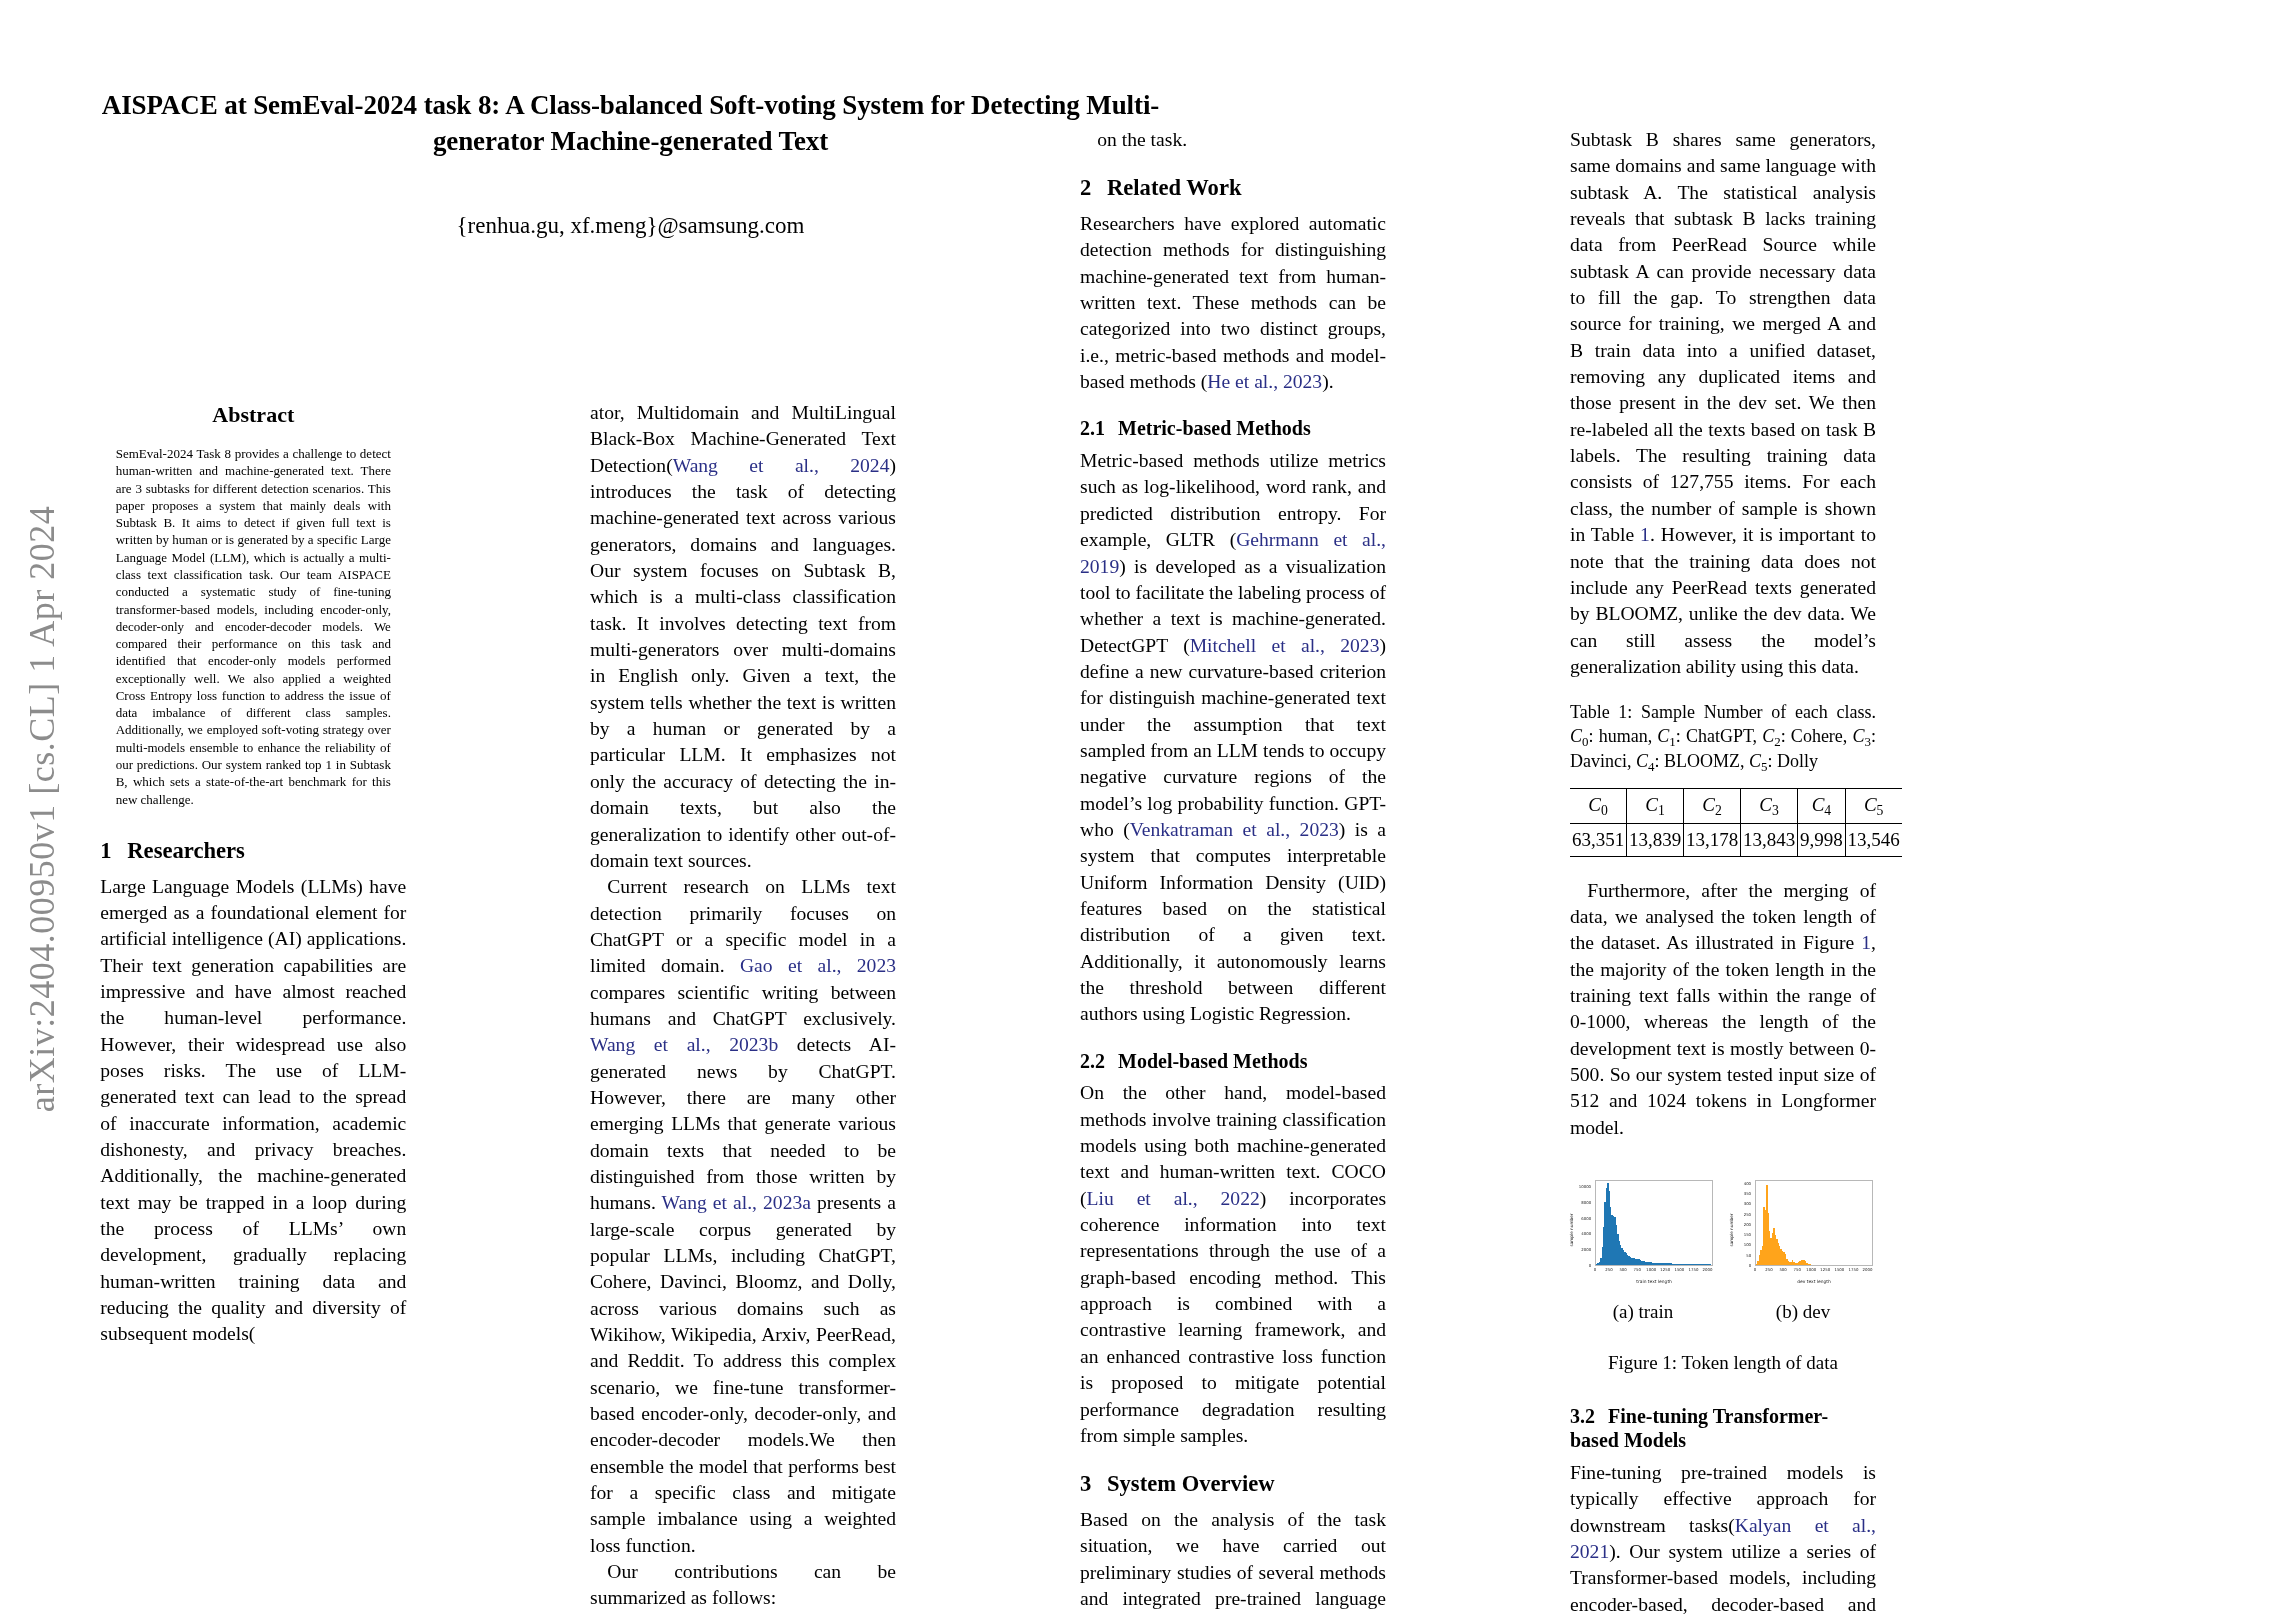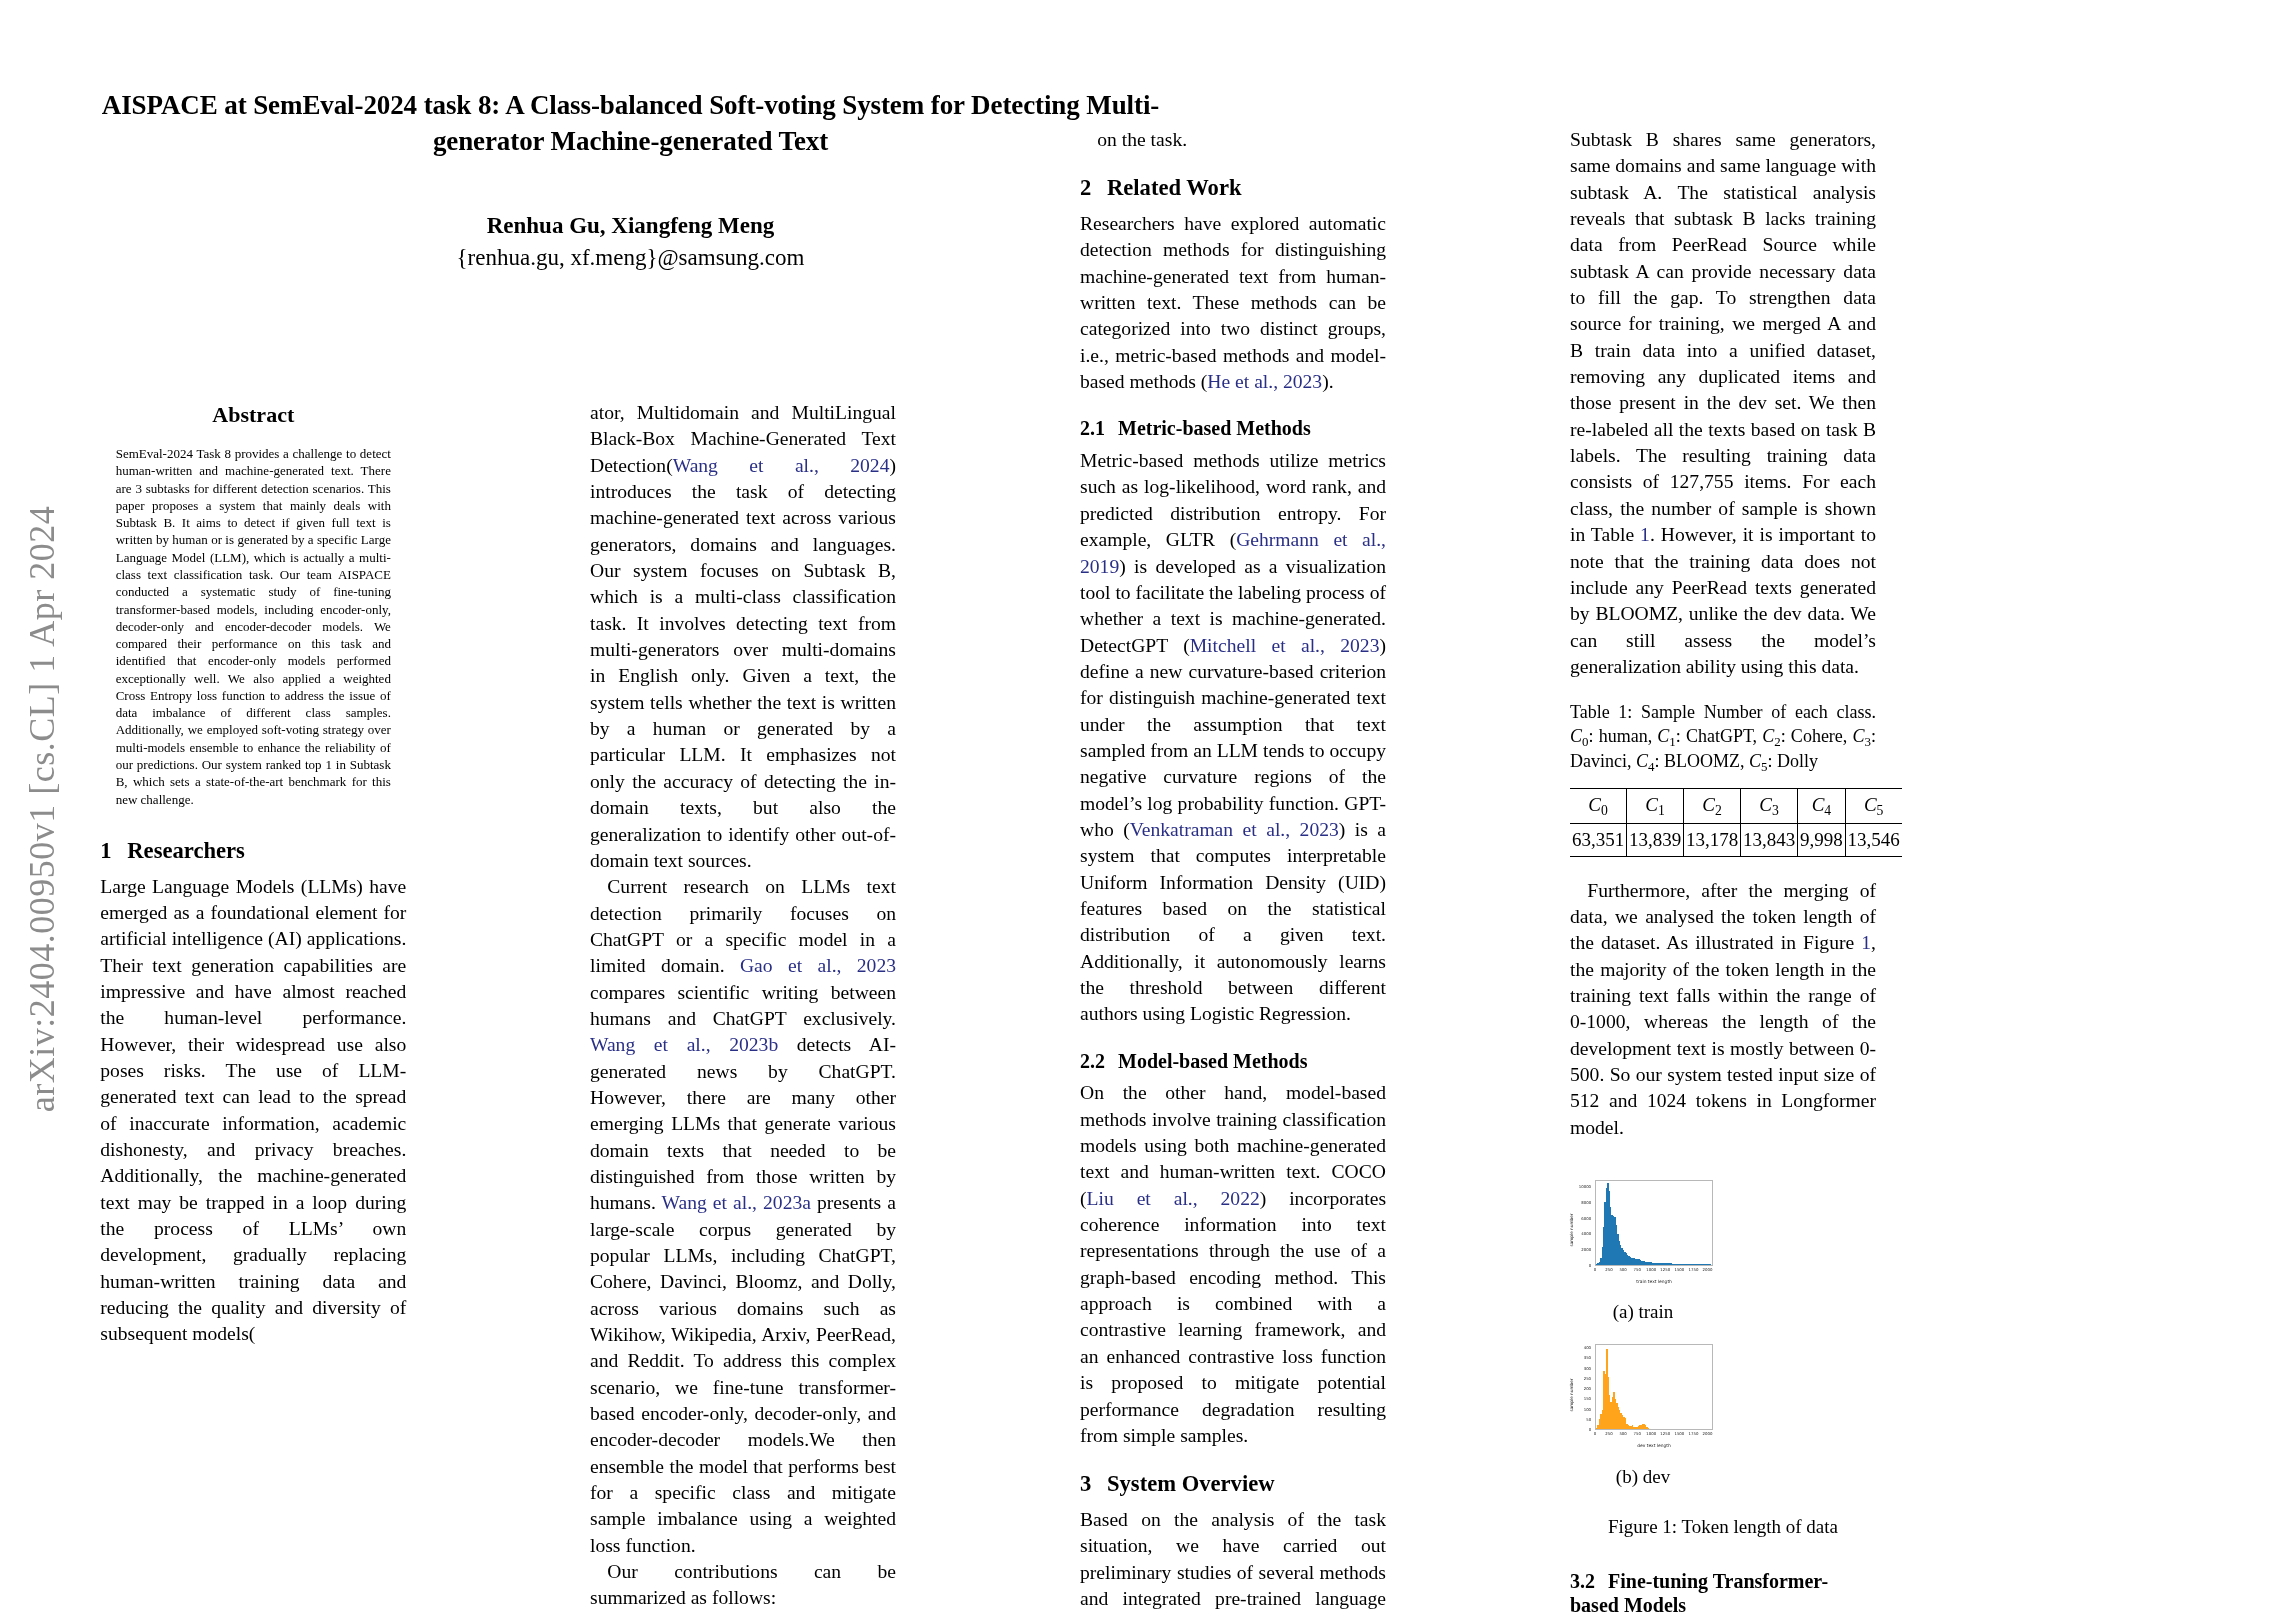--- a/index.html
+++ b/index.html
@@ -156,21 +156,20 @@
 
   .sub { font-size: 0.72em; vertical-align: -0.28em; }
   .mathit { font-family: "Liberation Serif", serif; font-style: italic; }
 
   
   #figure-1 { margin-top: 3.8px; }
   .plot-row {
     display: flex;
     justify-content: space-between;
     gap: 13.4px;
-    flex-direction: column;
   }
   .plot-box { width: 146px; }
   .plot-frame {
     position: relative;
     width: 146px;
     height: 113px;
     box-sizing: border-box;
   }
   .plot-area {
     position: absolute;
@@ -247,21 +246,20 @@
 
 <div id="arxiv-stamp">
   <div class="stamp-text">arXiv:2404.00950v1  [cs.CL]  1 Apr 2024</div>
 </div>
 
 <div id="page">
 
   <div id="title-block">
     <div id="paper-title">AISPACE at SemEval-2024 task 8: A Class-balanced Soft-voting System for Detecting Multi-generator Machine-generated Text</div>
     <div id="author-block">
-      <div id="authors">Renhua Gu, Xiangfeng Meng</div>
       <div id="email">{renhua.gu, xf.meng}@samsung.com</div>
     </div>
   </div>
 
   <div class="col" id="col1">
     <div class="flow" style="top:400px;">
       <div id="abstract-wrap">
         <div class="abs-head">Abstract</div>
         <div id="abstract-body">SemEval-2024 Task 8 provides a challenge to detect human-written and machine-generated text. There are 3 subtasks for different detection scenarios. This paper proposes a system that mainly deals with Subtask B. It aims to detect if given full text is written by human or is generated by a specific Large Language Model (LLM), which is actually a multi-class text classification task. Our team AISPACE conducted a systematic study of fine-tuning transformer-based models, including encoder-only, decoder-only and encoder-decoder models. We compared their performance on this task and identified that encoder-only models performed exceptionally well. We also applied a weighted Cross Entropy loss function to address the issue of data imbalance of different class samples. Additionally, we employed soft-voting strategy over multi-models ensemble to enhance the reliability of our predictions. Our system ranked top 1 in Subtask B, which sets a state-of-the-art benchmark for this new challenge.</div>
       </div>

